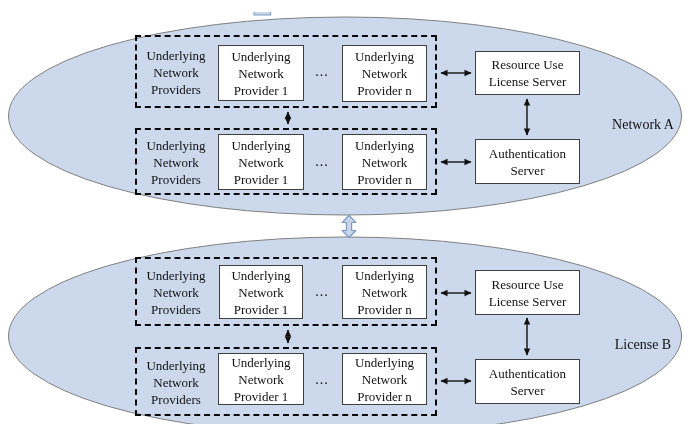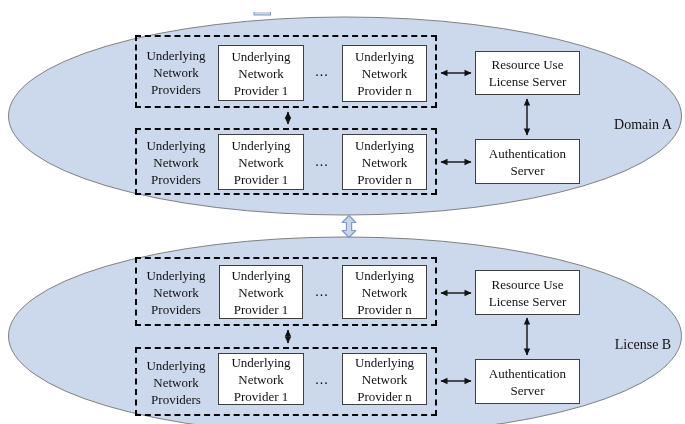--- a/index.html
+++ b/index.html
@@ -66,21 +66,21 @@
 
   <div class="abs dashedbox" style="left:135px;top:116px;width:302px;height:67px;"></div>
   <div class="abs grouplabel" style="left:139px;top:122px;width:74px;height:56px;">Underlying Network Providers</div>
   <div class="abs cbox" style="left:218px;top:122px;width:86px;height:56px;">Underlying Network Provider 1</div>
   <div class="abs dots" style="left:306px;top:140px;width:32px;height:20px;">...</div>
   <div class="abs cbox" style="left:342px;top:122px;width:85px;height:56px;">Underlying Network Provider n</div>
 
   <div class="abs cbox" style="left:475px;top:39px;width:105px;height:44px;">Resource Use License Server</div>
   <div class="abs cbox" style="left:475px;top:127px;width:105px;height:45px;">Authentication Server</div>
 
-  <div class="abs domainlabel" style="left:609px;top:104px;width:68px;height:17px;">Domain A</div>
+  <div class="abs domainlabel" style="left:609px;top:104px;width:68px;height:17px;">Network A</div>
 
   <div class="abs dashedbox" style="left:135px;top:245px;width:302px;height:69px;"></div>
   <div class="abs grouplabel" style="left:139px;top:252px;width:74px;height:56px;">Underlying Network Providers</div>
   <div class="abs cbox" style="left:219px;top:253px;width:84px;height:54px;">Underlying Network Provider 1</div>
   <div class="abs dots" style="left:306px;top:270px;width:32px;height:20px;">...</div>
   <div class="abs cbox" style="left:342px;top:253px;width:85px;height:54px;">Underlying Network Provider n</div>
 
   <div class="abs dashedbox" style="left:135px;top:335px;width:302px;height:69px;"></div>
   <div class="abs grouplabel" style="left:139px;top:342px;width:74px;height:56px;">Underlying Network Providers</div>
   <div class="abs cbox" style="left:218px;top:341px;width:86px;height:52px;">Underlying Network Provider 1</div>

